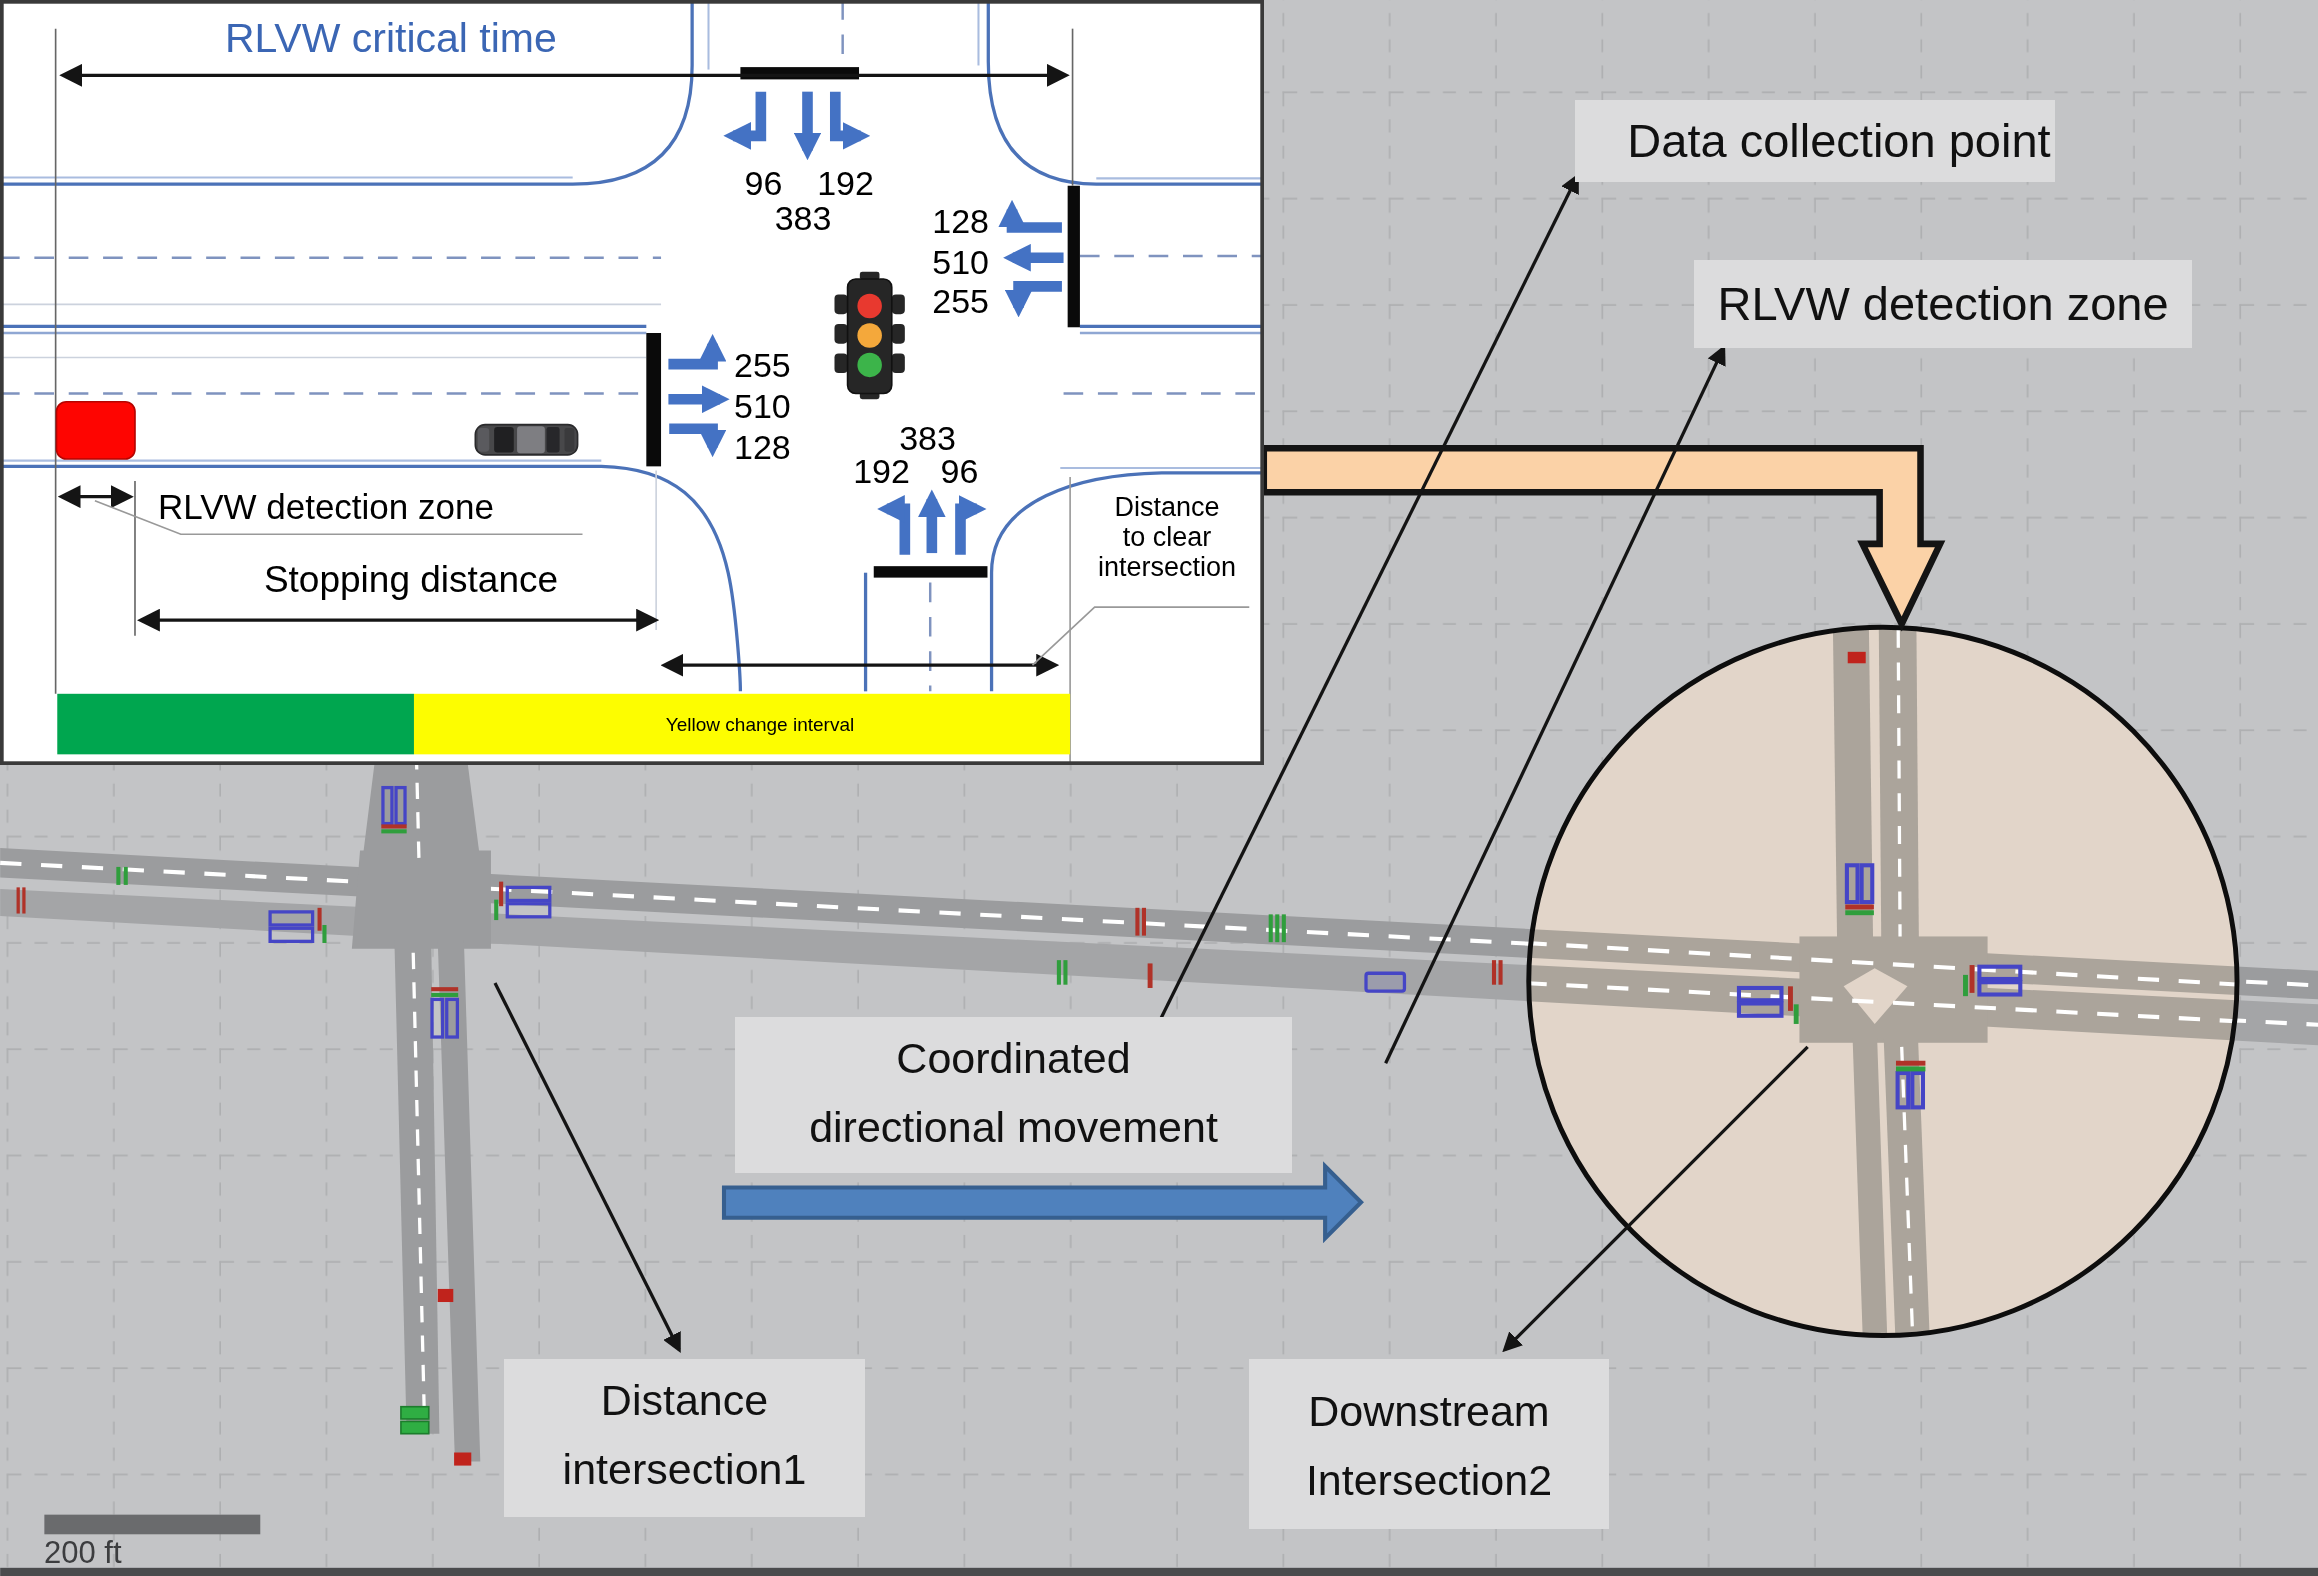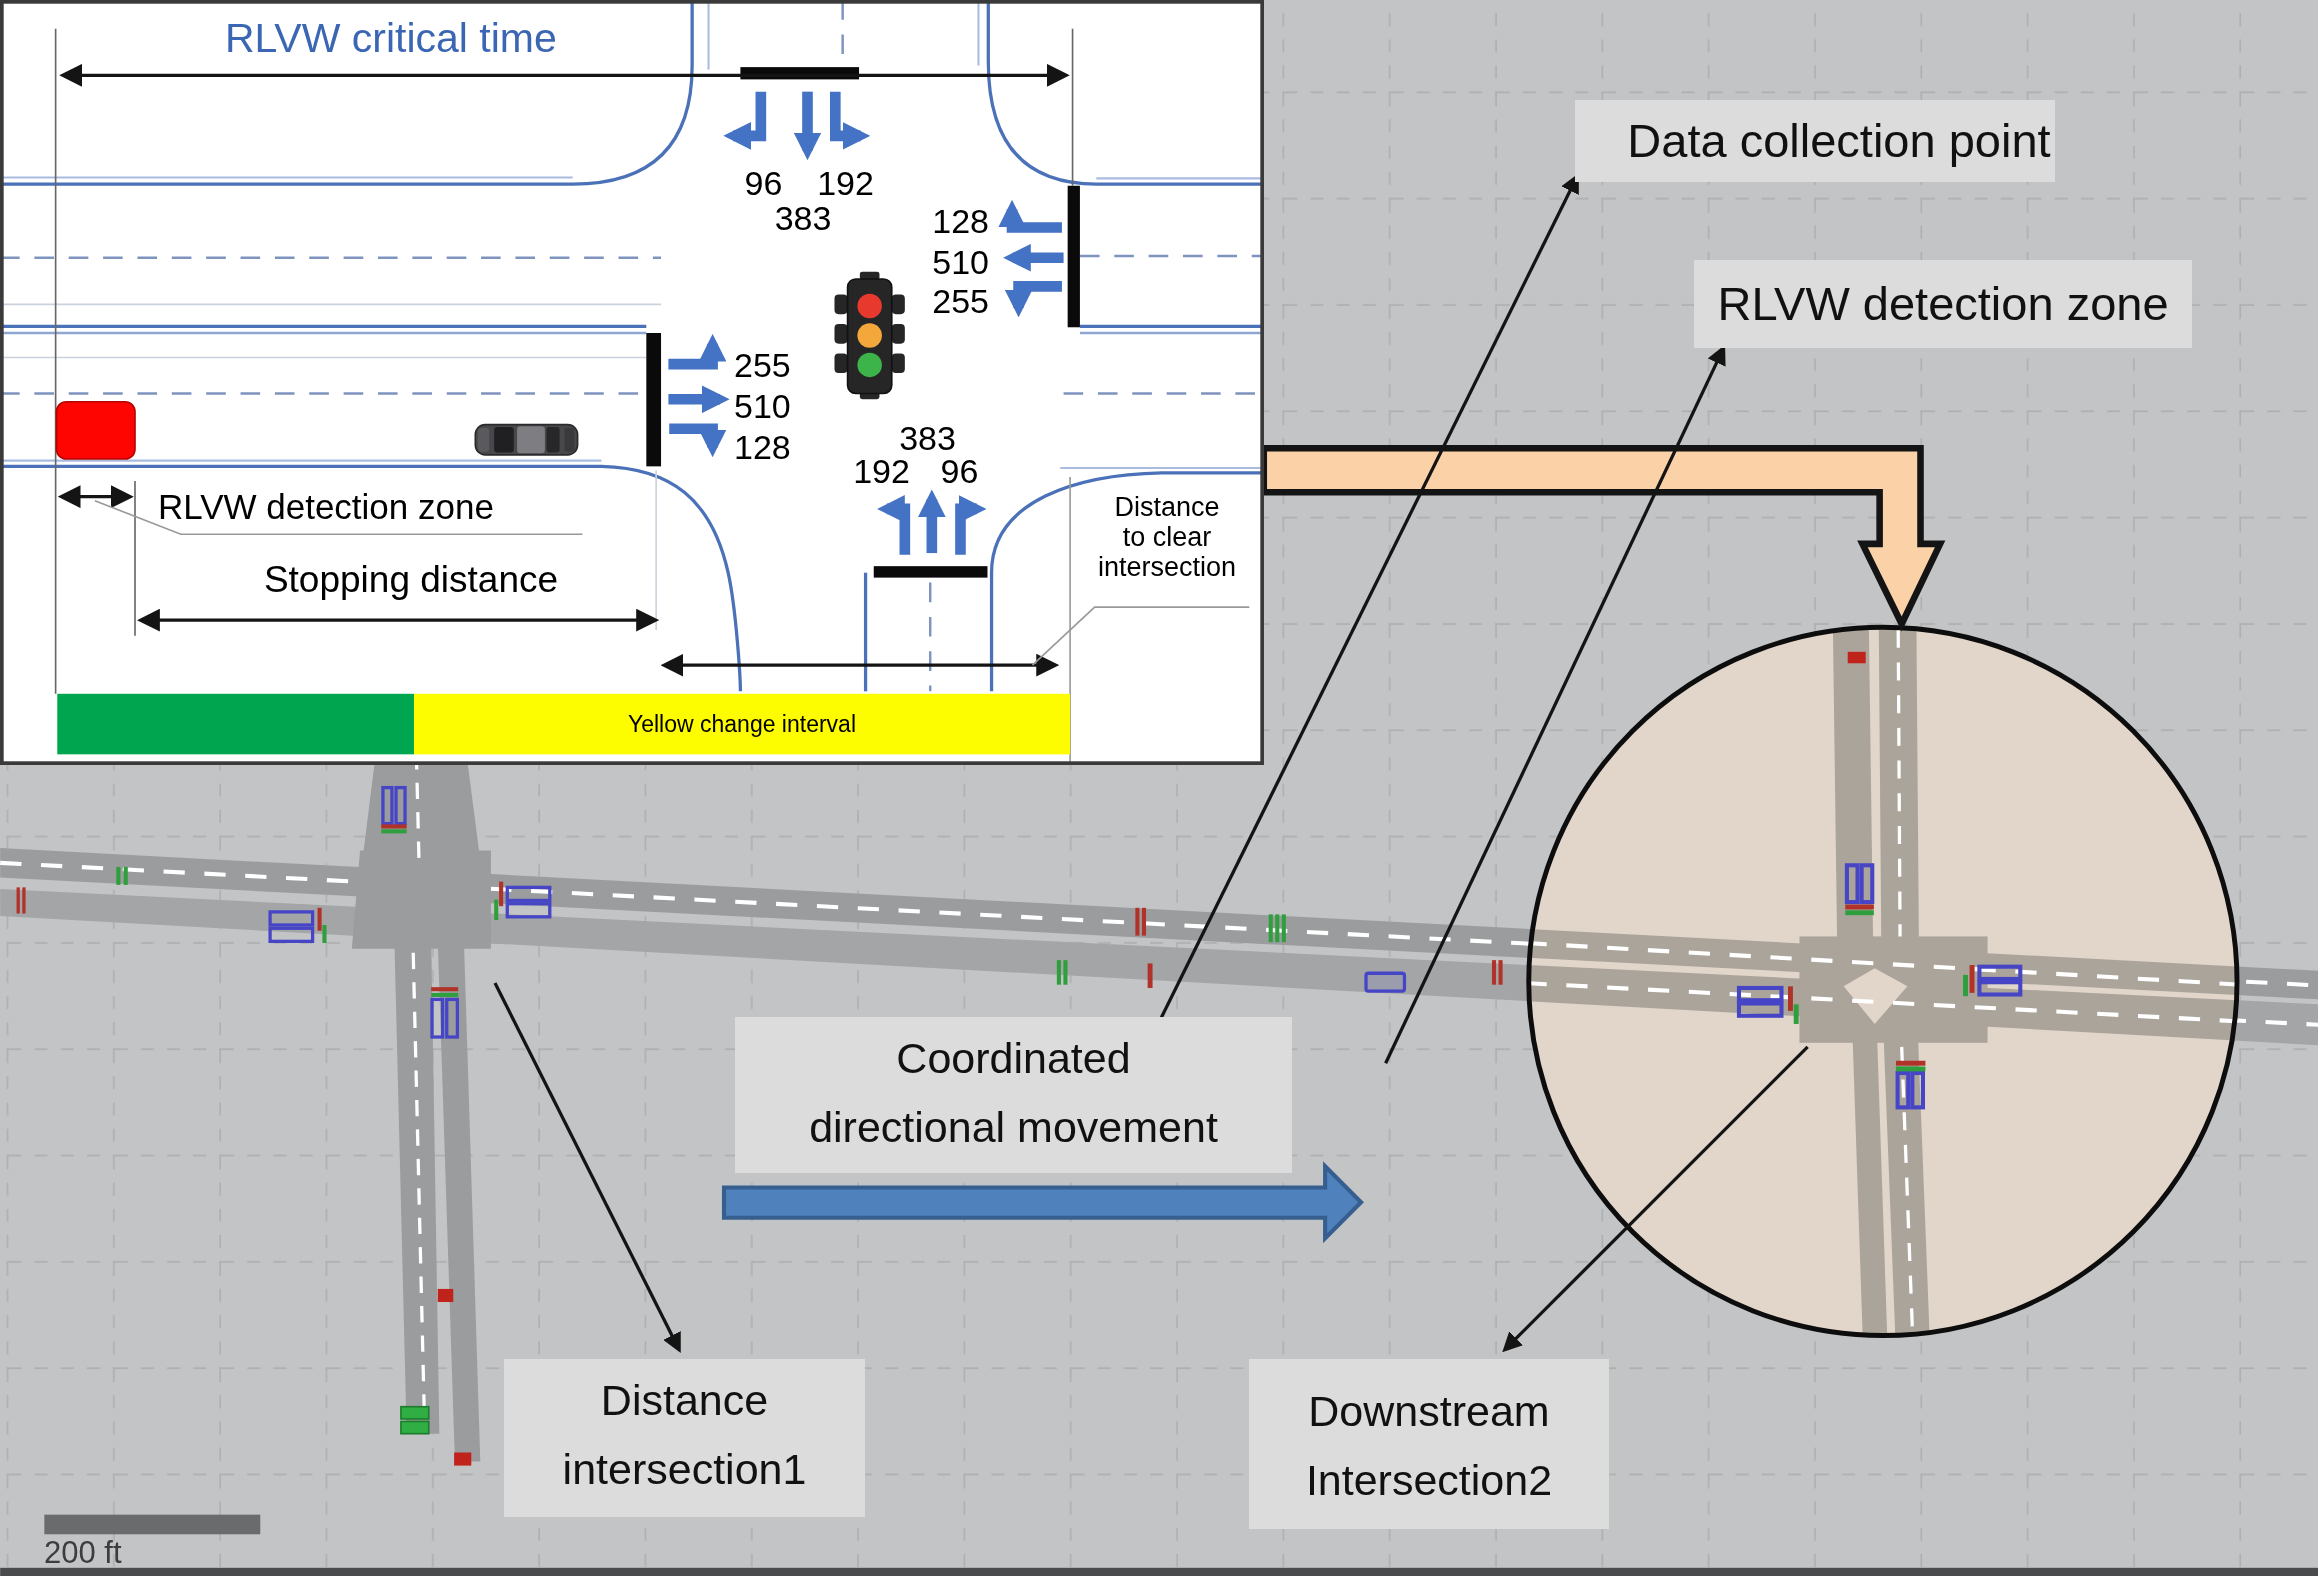--- a/index.html
+++ b/index.html
@@ -277,21 +277,21 @@
 
   <div class="itxt" style="left:158px;top:487px;font-size:35px;">RLVW detection zone</div>
   <div class="itxt" style="left:219px;top:559px;width:384px;text-align:center;font-size:37px;">Stopping distance</div>
 
   <div class="abs" style="left:1076px;top:492px;width:182px;text-align:center;font-size:27px;line-height:30px;color:#000;">
     <div>Distance</div>
     <div>to clear</div>
     <div>intersection</div>
   </div>
 
-  <div class="itxt" style="left:414px;top:694px;width:656px;height:61px;line-height:61px;text-align:center;font-size:23px;">Yellow change interval</div>
+  <div class="itxt" style="left:432px;top:694px;width:656px;height:61px;line-height:61px;text-align:center;font-size:19px;">Yellow change interval</div>
 </div>
 
 <div class="lbl" style="left:1575px;top:100px;width:432px;height:82px;line-height:82px;font-size:47px;padding-left:48px;">Data collection point</div>
 
 <div class="lbl" style="left:1694px;top:260px;width:498px;height:88px;line-height:88px;font-size:47px;">RLVW detection zone</div>
 
 <div class="lbl" style="left:735px;top:1017px;width:557px;height:149px;font-size:43px;line-height:69px;padding-top:6.5px;">
   <div>Coordinated</div>
   <div>directional movement</div>
 </div>

